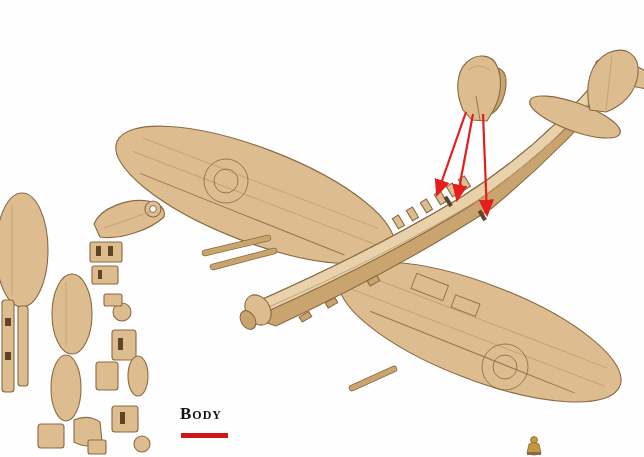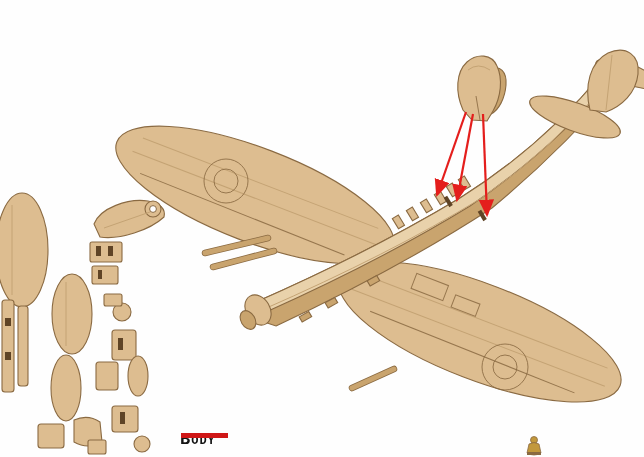--- a/index.html
+++ b/index.html
@@ -20,28 +20,27 @@
   .engrave    { stroke: var(--outline); stroke-width: 1; fill: none; opacity: .85; }
   .slot       { fill: var(--slot); stroke: none; }
   .hole       { fill: #ffffff; stroke: var(--outline); stroke-width: 1; }
   .rod        { stroke: var(--wood-dark); stroke-width: 5; stroke-linecap: round; }
   .rod-edge   { stroke: var(--outline); stroke-width: 6.5; stroke-linecap: round; }
   .arrow-line { stroke: var(--arrow); stroke-width: 2.2; fill: none; }
   .arrow-fill { fill: var(--arrow); }
 
   .body-label {
     position: absolute;
-    left: 180px; top: 430px;
+    left: 180px; top: 404px;
     font-variant: small-caps;
     font-weight: bold;
     font-size: 17px;
     letter-spacing: 1px;
     color: var(--text, #141414);
     user-select: none;
-    font-family: Liberation Mono, monospace;
   }
   .label-underline {
     position: absolute;
     left: 181px; top: 433px;
     width: 47px; height: 5px;
     background: var(--underline, #cf1717);
   }
 </style>
 </head>
 <body>

